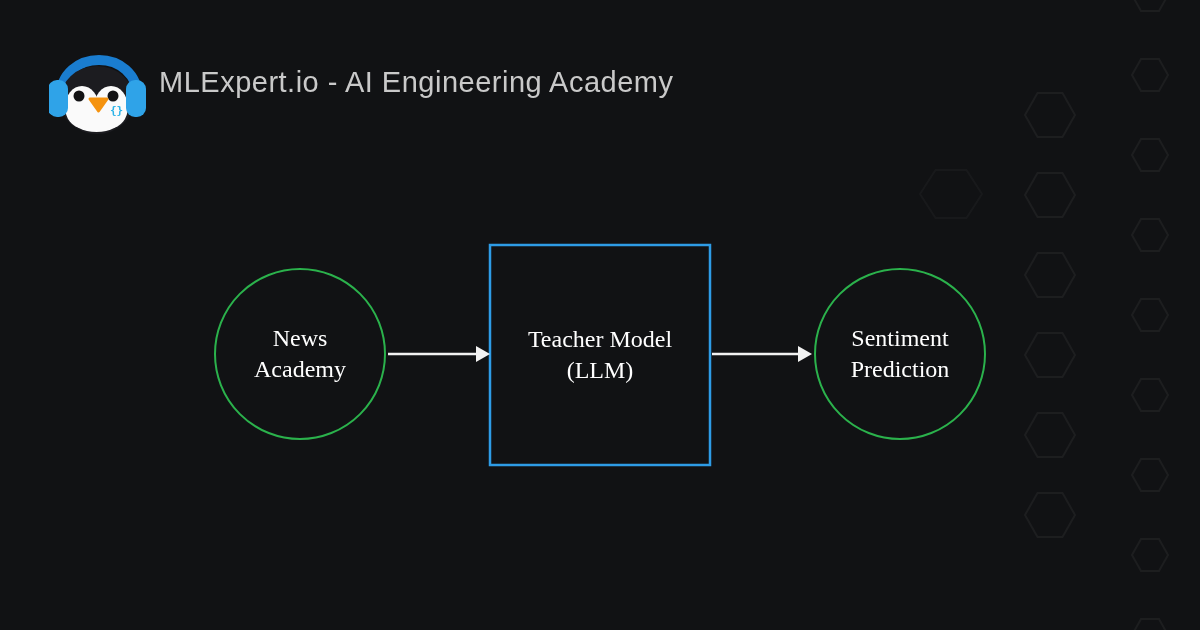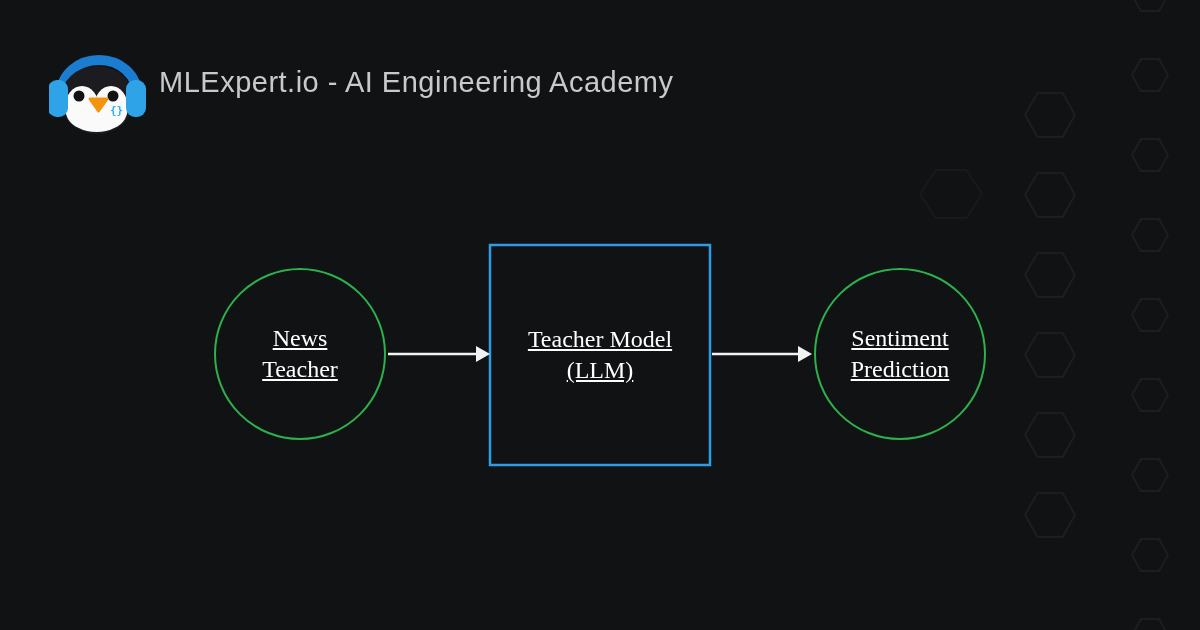--- a/index.html
+++ b/index.html
@@ -44,21 +44,20 @@
     position: absolute;
     display: flex;
     flex-direction: column;
     align-items: center;
     justify-content: center;
     text-align: center;
     color: #ffffff;
     font-family: "Liberation Serif", "DejaVu Serif", serif;
     font-size: 24px;
     line-height: 31px;
-    text-decoration: underline;
   }
   .label-news      { left: 215px; top: 269px; width: 170px; height: 170px; }
   .label-teacher   { left: 490px; top: 245px; width: 220px; height: 220px; }
   .label-sentiment { left: 815px; top: 269px; width: 170px; height: 170px; }
 </style>
 </head>
 <body>
 
 <div class="card">
 
@@ -118,21 +117,21 @@
     </g>
 
     <g>
       <line x1="712" y1="354" x2="799" y2="354" stroke="#f2f2f2" stroke-width="2.5"></line>
       <polygon points="798,346 798,362 812,354" fill="#f2f2f2"></polygon>
     </g>
   </svg>
 
   <div class="node-label label-news">
     <span>News</span>
-    <span>Teacher</span>
+    <span>Academy</span>
   </div>
   <div class="node-label label-teacher">
     <span>Teacher Model</span>
     <span>(LLM)</span>
   </div>
   <div class="node-label label-sentiment">
     <span>Sentiment</span>
     <span>Prediction</span>
   </div>
 

